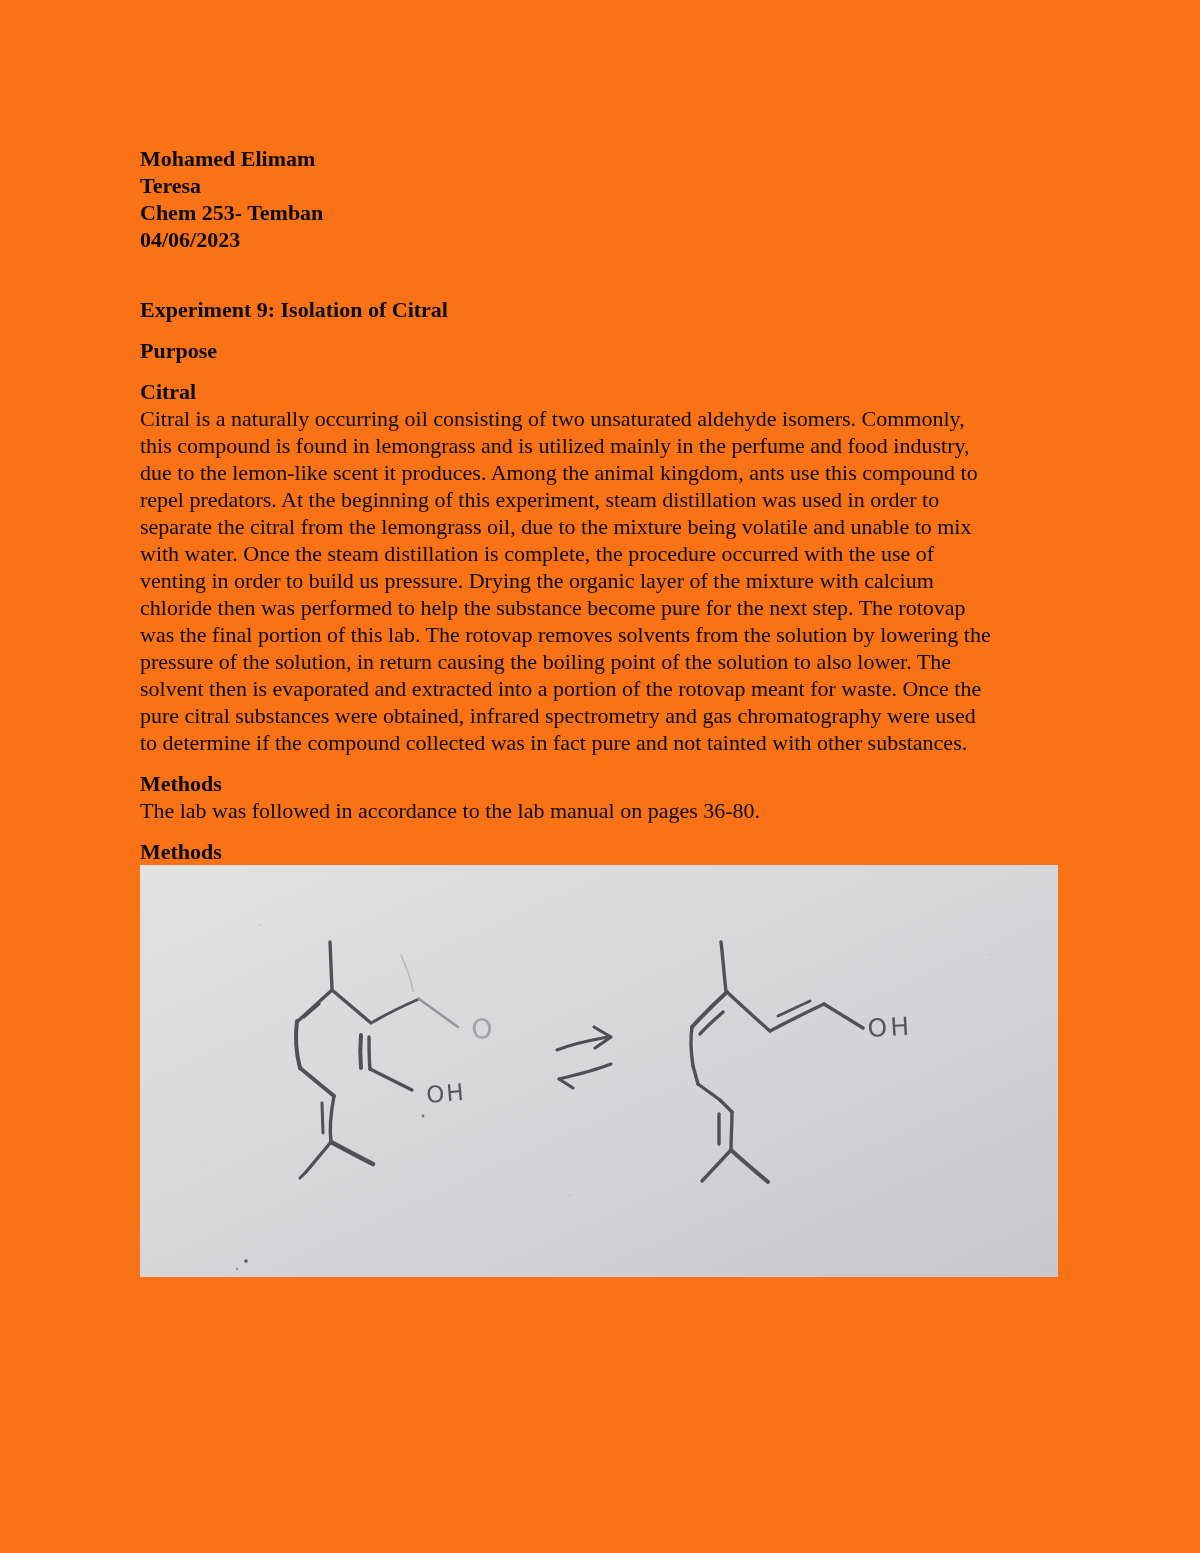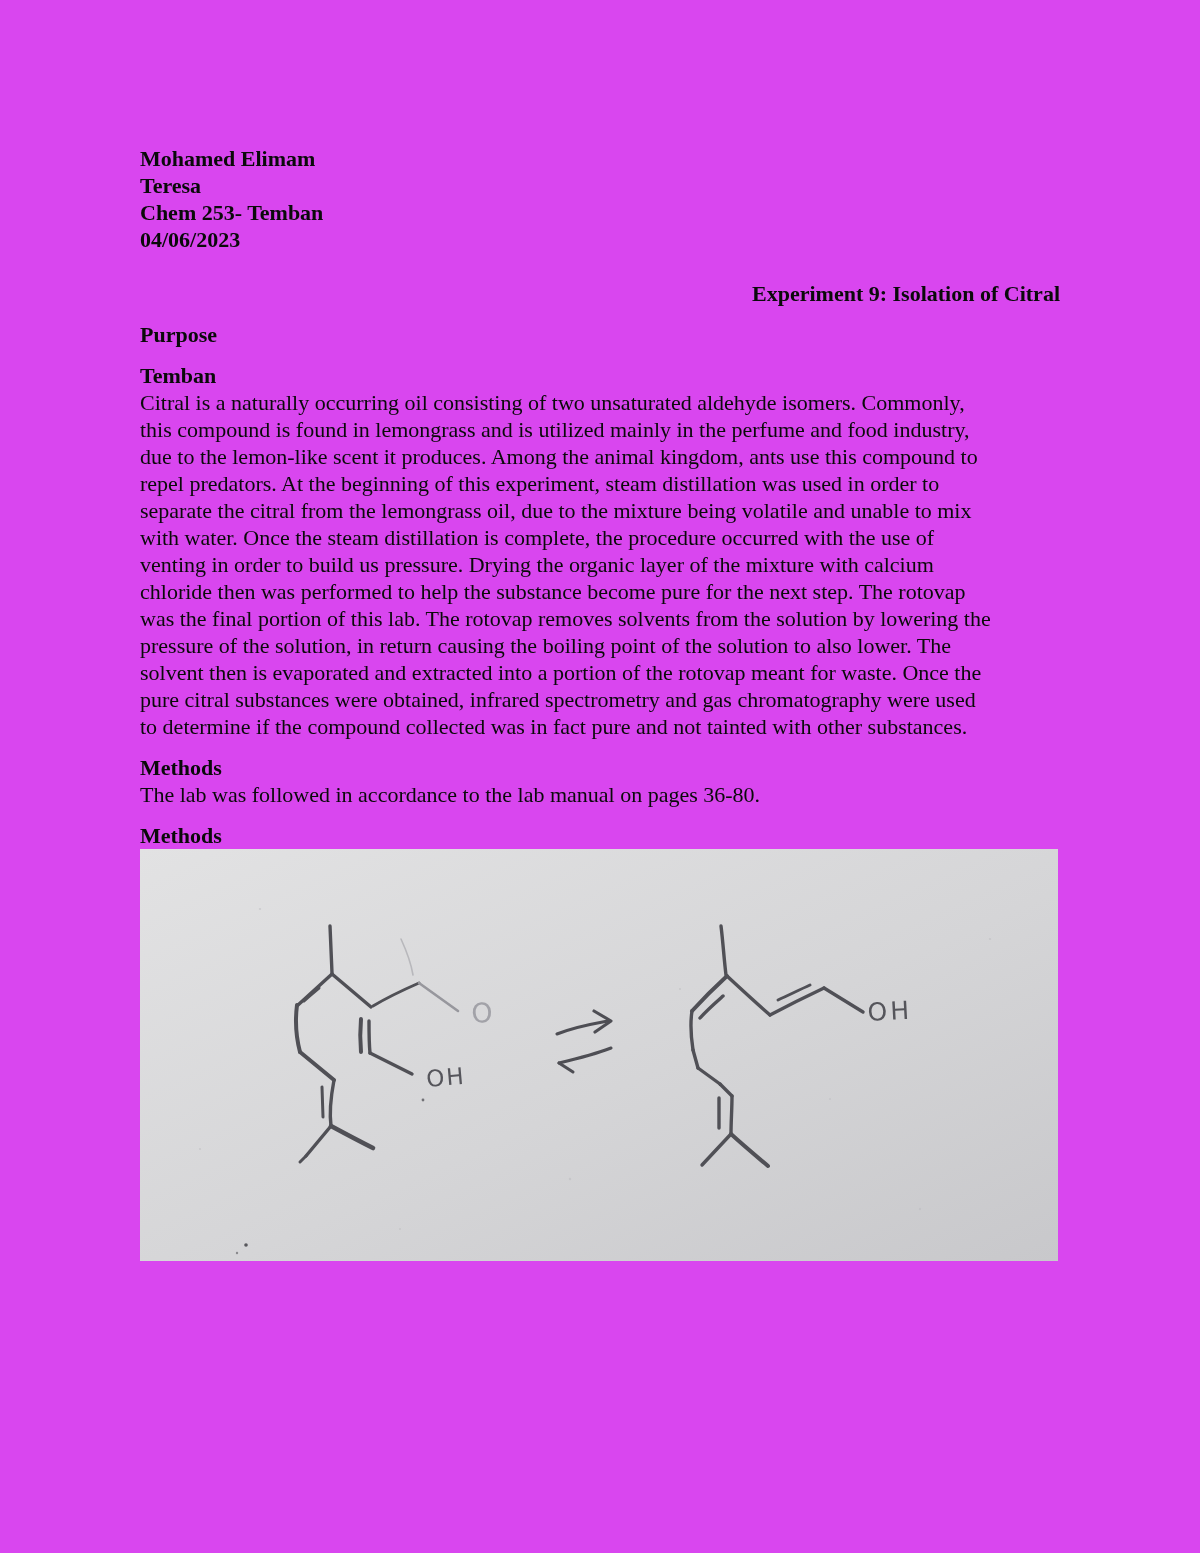--- a/index.html
+++ b/index.html
@@ -1,42 +1,42 @@
 <!DOCTYPE html>
 <html><head>
 <meta charset="utf-8">
 <style>
   * { margin: 0; padding: 0; box-sizing: border-box; }
   html, body { background: #ffffff; }
   .page {
     position: relative;
     width: 1200px;
     height: 1553px;
-    background: #d946ef;
+    background: #f97316;
     font-family: "Liberation Serif", serif;
     color: #0a0a0a;
     overflow: hidden;
     text-decoration: underline;
   }
   .content {
     position: absolute;
     left: 140px;
     top: 145px;
     width: 930px;
     font-size: 22px;
     line-height: 27px;
   }
   .header-block {
     font-weight: bold;
     white-space: pre;
   }
   .title {
-    margin-top: 27px;
+    margin-top: 43px;
     font-weight: bold;
-    text-align: right;
+    text-align: left;
     width: 920px;
   }
   .section { margin-top: 14px; }
   .heading { font-weight: bold; }
   .body-lines { white-space: pre; }
   .figure {
     width: 918px;
     height: 412px;
     margin-top: 0;
   }
@@ -53,21 +53,21 @@
 Chem 253- Temban
 04/06/2023</div>
 
     <div class="title">Experiment 9: Isolation of Citral</div>
 
     <div class="section">
       <div class="heading">Purpose</div>
     </div>
 
     <div class="section">
-      <div class="heading">Temban</div>
+      <div class="heading">Citral</div>
       <div class="body-lines">Citral is a naturally occurring oil consisting of two unsaturated aldehyde isomers. Commonly,
 this compound is found in lemongrass and is utilized mainly in the perfume and food industry,
 due to the lemon-like scent it produces. Among the animal kingdom, ants use this compound to
 repel predators. At the beginning of this experiment, steam distillation was used in order to
 separate the citral from the lemongrass oil, due to the mixture being volatile and unable to mix
 with water. Once the steam distillation is complete, the procedure occurred with the use of
 venting in order to build us pressure. Drying the organic layer of the mixture with calcium
 chloride then was performed to help the substance become pure for the next step. The rotovap
 was the final portion of this lab. The rotovap removes solvents from the solution by lowering the
 pressure of the solution, in return causing the boiling point of the solution to also lower. The

